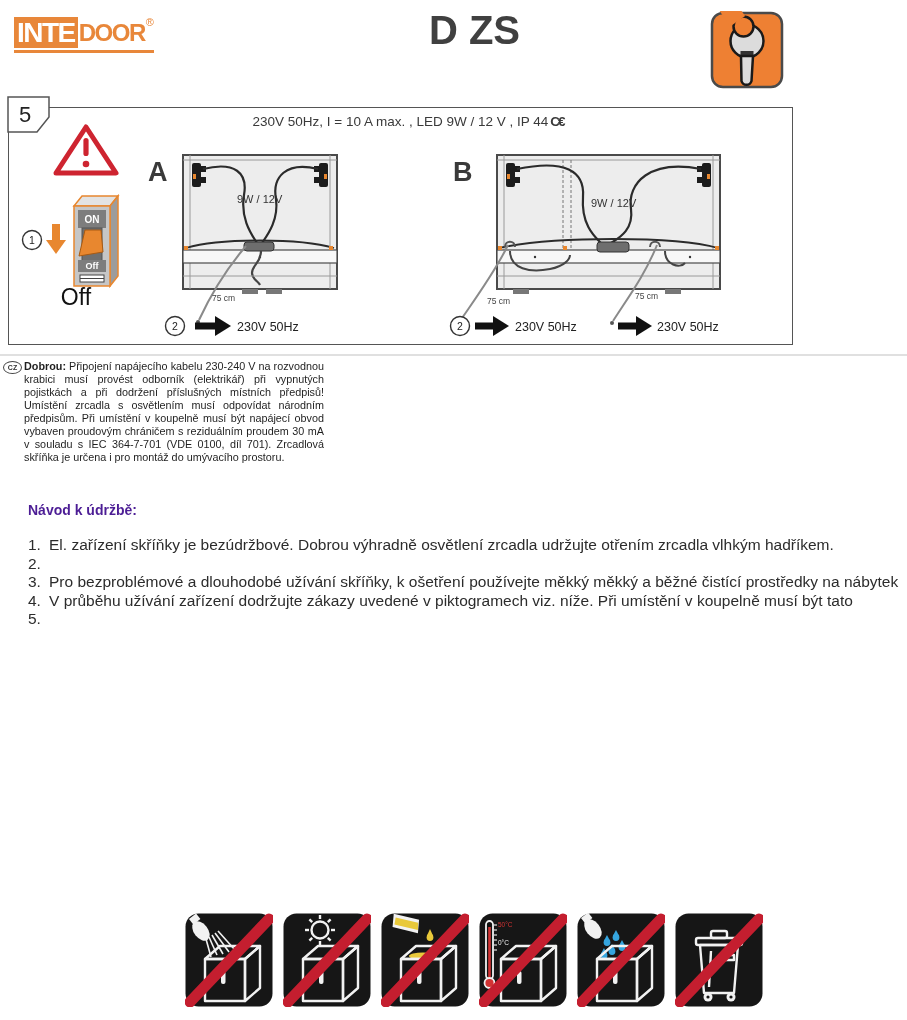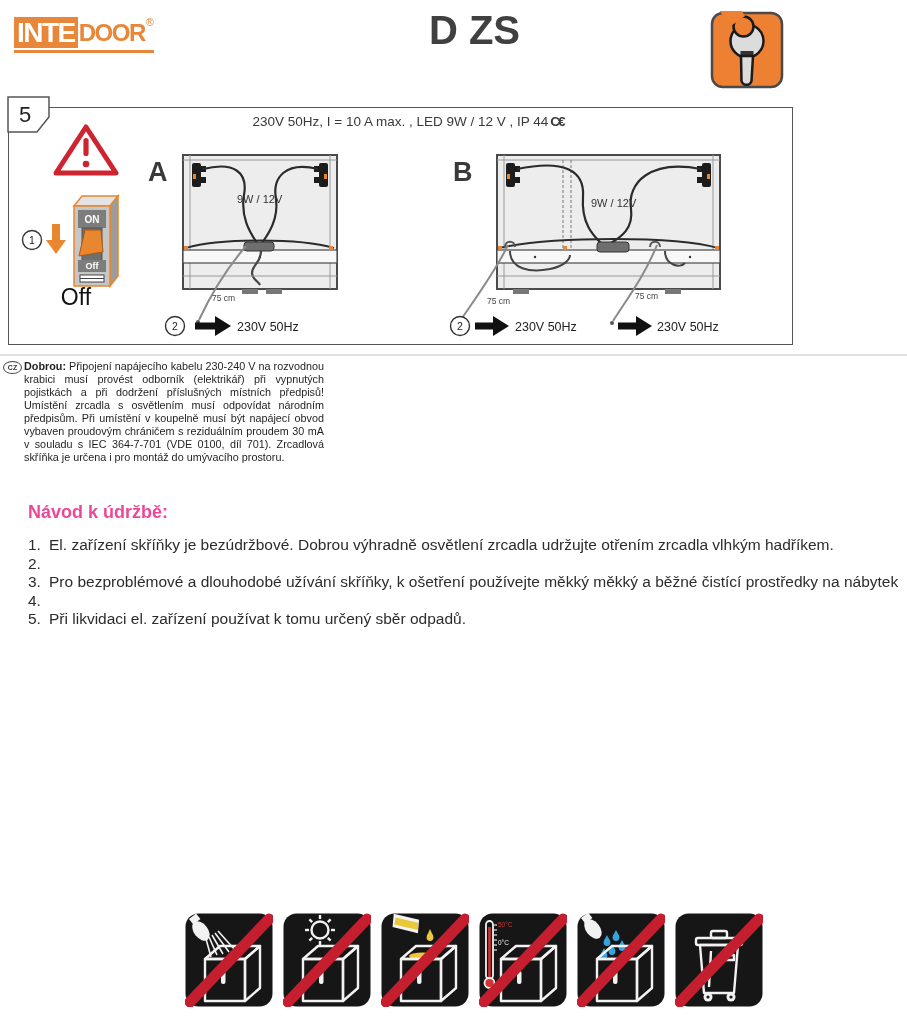--- a/index.html
+++ b/index.html
@@ -29,21 +29,21 @@
   .diagB{position:absolute;left:435px;top:147px;}
   
   .rule{position:absolute;left:0;top:354px;width:907px;height:2px;background:#e0e0e0;}
   
   .warn{position:absolute;left:2px;top:360px;width:300px;padding-left:22px;
         font-size:10.8px;line-height:13px;text-align:justify;color:#1f1f1f;}
   .cz{position:absolute;left:1px;top:1px;width:17px;height:11px;border:1px solid #444;
         border-radius:50%;font-size:7px;font-weight:bold;text-align:center;line-height:11px;color:#333;}
   .warn b{font-weight:bold;}
   
-  .mhead{position:absolute;left:28px;top:502px;font-size:18px;font-weight:bold;color:#ec4899;}
+  .mhead{position:absolute;left:28px;top:502px;font-size:14px;font-weight:bold;color:#4c1d95;}
   .mlist{position:absolute;left:28px;top:536px;font-size:15.5px;line-height:18.5px;color:#2c2c2c;width:879px;}
   .mitem{display:flex;}
   .num{width:21px;flex:none;}
   .iline{white-space:nowrap;}
   
   .picto{position:absolute;top:913px;width:88px;height:94px;}
   svg text{font-family:"Liberation Sans","DejaVu Sans",sans-serif;}
 </style>
 </head>
 <body>
@@ -228,27 +228,25 @@
     </div>
     <div class="mitem">
       <span class="num">3.</span>
       <div>
           <div class="iline">Pro bezproblémové a dlouhodobé užívání skříňky, k ošetření používejte měkký měkký a běžné čistící prostředky na nábytek</div>
         </div>
     </div>
     <div class="mitem">
       <span class="num">4.</span>
       <div>
+        <div class="iline">V průběhu užívání zařízení dodržujte zákazy uvedené v piktogramech viz. níže. Při umístění v koupelně musí být tato</div>
       </div>
     </div>
     <div class="mitem">
       <span class="num">5.</span>
-      <div>
-          <div class="iline">Při likvidaci el. zařízení používat k tomu určený sběr odpadů.</div>
-        </div>
     </div>
   </div>
 
   <div class="picto" style="left:185px">
     <svg width="88" height="94" viewBox="0 0 88 94">
       <rect x="0.5" y="0.5" width="87" height="93" rx="13" fill="#161616"></rect>
       <g fill="#f2f2f2">
         <ellipse cx="16" cy="18" rx="7" ry="11" transform="rotate(-38 16 18)"></ellipse>
         <rect x="5" y="3" width="9" height="7" transform="rotate(-38 9 6)"></rect>
       </g>

